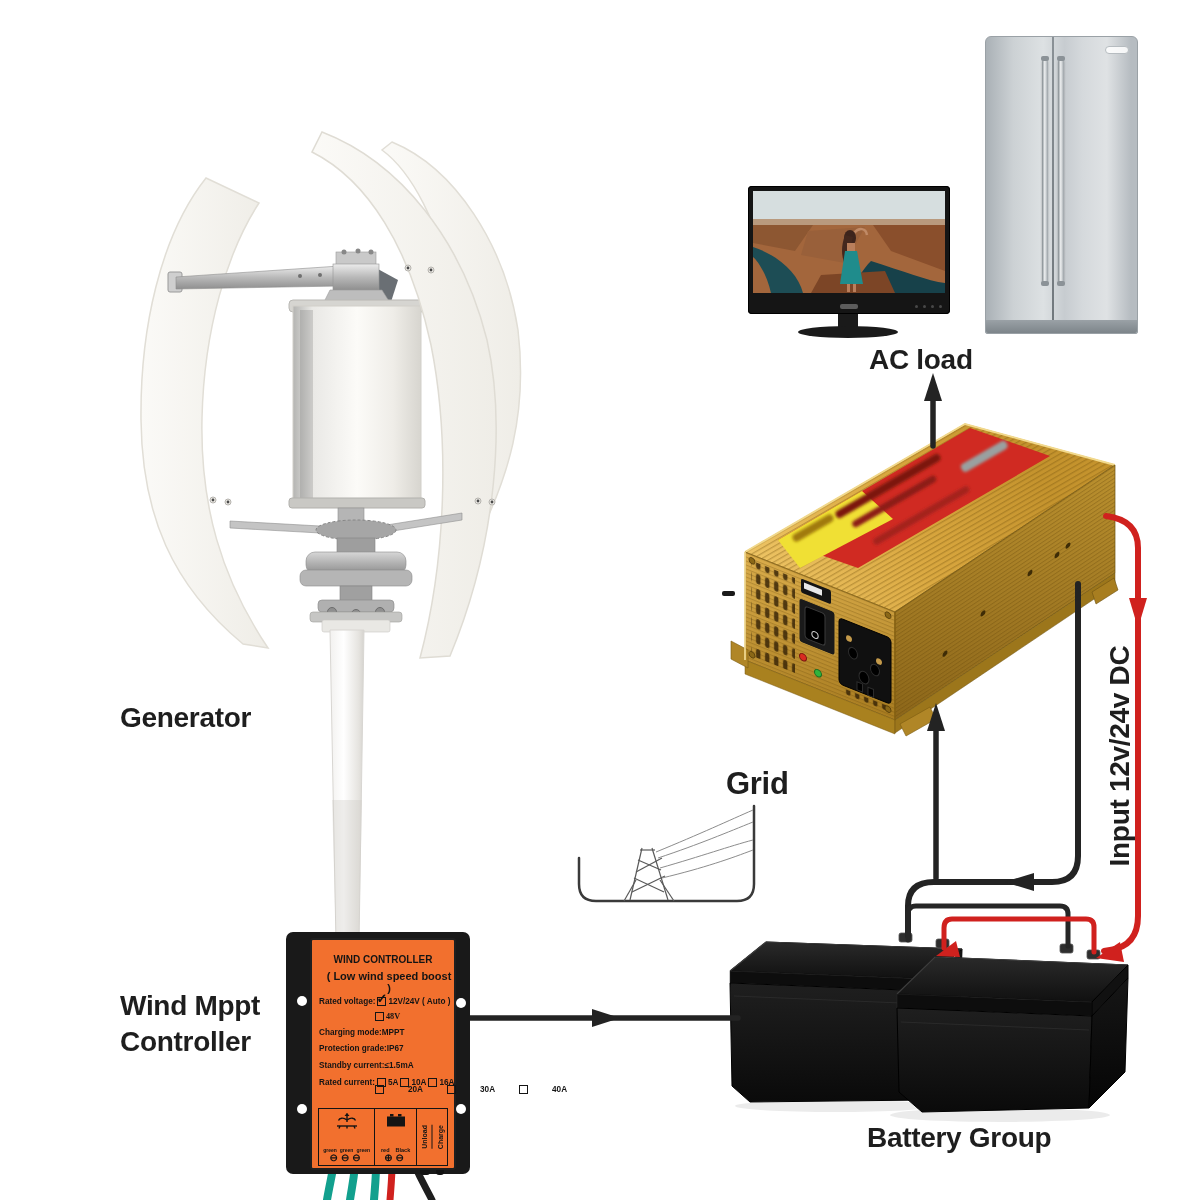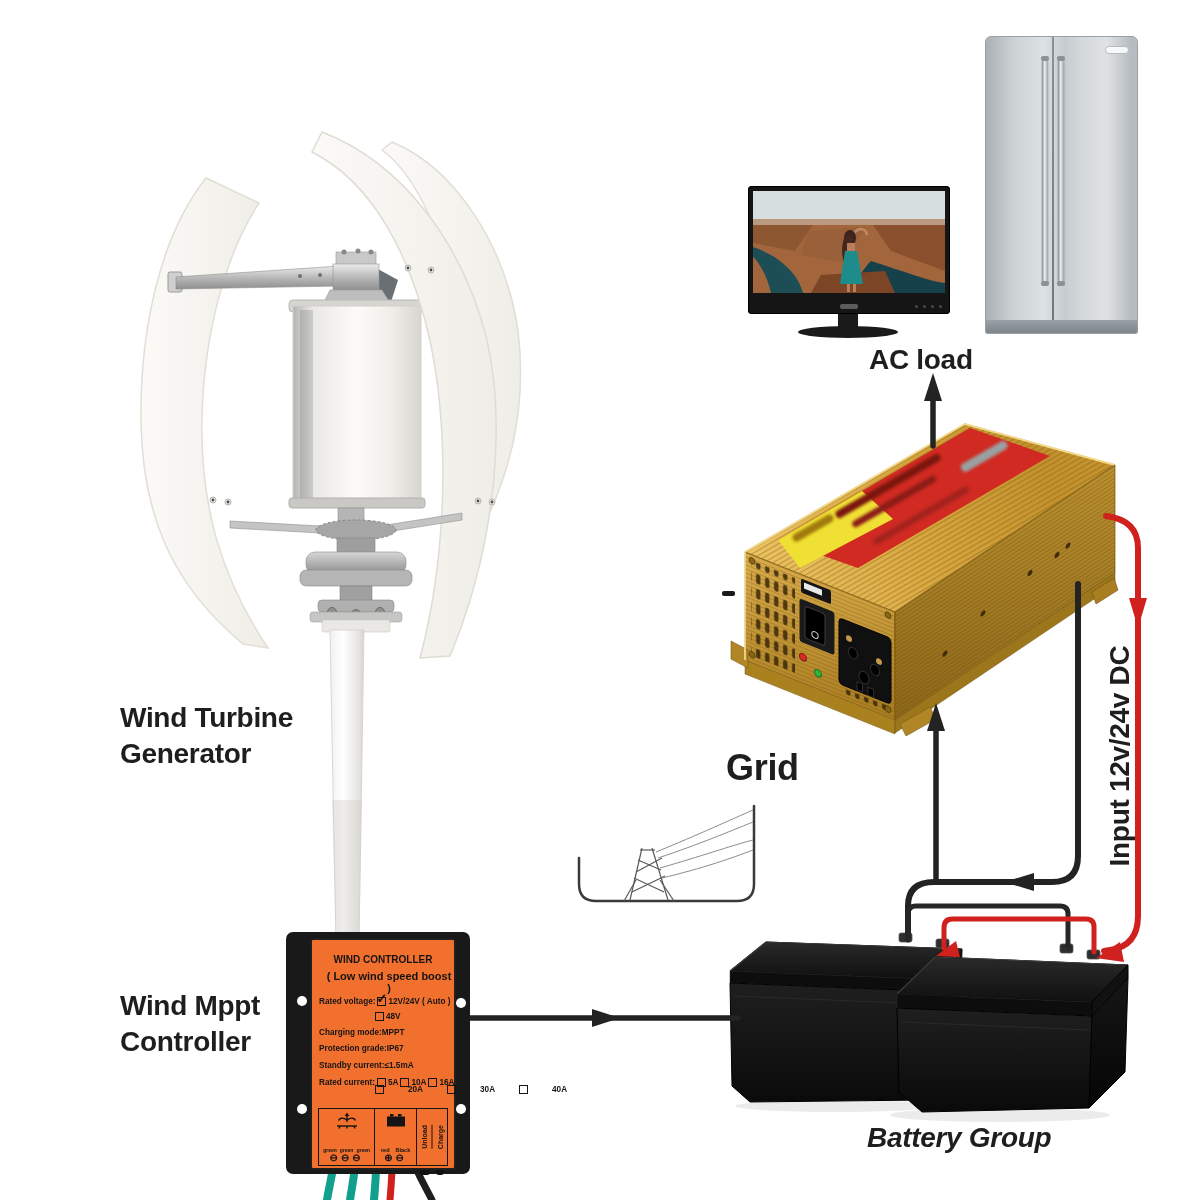--- a/index.html
+++ b/index.html
@@ -6,24 +6,24 @@
   .stage{position:relative;width:1200px;height:1200px;background:#fff;overflow:hidden;
          font-family:"Liberation Sans",sans-serif;}
   .stage *{box-sizing:border-box;}
 
   
   .labels{position:absolute;inset:0;z-index:1;}
   .dlabel{position:absolute;font-weight:700;color:#1e1e1e;font-size:28px;letter-spacing:-.3px;white-space:nowrap;}
   .two-line span{display:block;line-height:36px;}
   .lbl-wtg{left:120px;top:700px;}
   .lbl-mppt{left:120px;top:988px;}
-  .lbl-grid{left:726px;top:747px;font-size:36px;}
+  .lbl-grid{left:726px;top:766px;font-size:31px;}
   .lbl-ac{left:869px;top:344px;}
   .lbl-ups{left:876px;top:740px;display:flex;gap:18px;}
-  .lbl-batt{left:867px;top:1122px;font-style:italic;}
+  .lbl-batt{left:867px;top:1122px;}
   .lbl-dc{left:1000px;top:740px;width:240px;height:32px;text-align:center;font-size:28px;
           transform:rotate(-90deg);}
 
   
   svg.art{position:absolute;inset:0;z-index:2;pointer-events:none;}
 
   
   .controller{position:absolute;left:286px;top:930px;width:160px;height:246px;z-index:3;}
   .ctrl-bracket{position:absolute;left:0;top:2px;width:184px;height:242px;background:#191919;border-radius:7px;}
   .ctrl-hole{position:absolute;width:10px;height:10px;border-radius:50%;background:#fff;}
@@ -78,21 +78,20 @@
   .fr-kick{position:absolute;left:0;right:0;bottom:0;height:13px;
            background:linear-gradient(#9aa1a6,#7d858a);border-radius:0 0 2px 2px;}
 </style>
 </head>
 <body>
 
 <div class="stage">
 
   <div class="labels">
     <div class="dlabel two-line lbl-wtg">
-      <span>Wind Turbine</span>
       <span>Generator</span>
     </div>
     <div class="dlabel two-line lbl-mppt">
       <span>Wind Mppt</span>
       <span>Controller</span>
     </div>
     <div class="dlabel lbl-grid">Grid</div>
     <div class="dlabel lbl-ac">AC load</div>
     <div class="dlabel lbl-batt">Battery Group</div>
     <div class="dlabel lbl-dc">Input 12v/24v DC</div>
@@ -383,21 +382,21 @@
       <div class="ctrl-title">WIND CONTROLLER</div>
       <div class="ctrl-sub">( Low wind speed boost )</div>
 
       <div class="ctrl-row" style="top:57px;">
         <span>Rated voltage:</span>
         <span class="cb">
             <i class="chk">✓</i>
           </span>
         <span>12V/24V ( Auto )</span>
       </div>
-      <div class="ctrl-row" style="top:72px;">
+      <div class="ctrl-row" style="top:72px;font-family:Liberation Serif, serif;">
         <span class="indent cb"></span>
         <span>48V</span>
       </div>
       <div class="ctrl-row" style="top:88px;">Charging mode:MPPT</div>
       <div class="ctrl-row" style="top:104px;">Protection grade:IP67</div>
       <div class="ctrl-row" style="top:121px;">Standby current:≤1.5mA</div>
       <div class="ctrl-row" style="top:138px;">
         <span>Rated current:</span>
         <span class="cb"></span>
           <span>5A</span>

